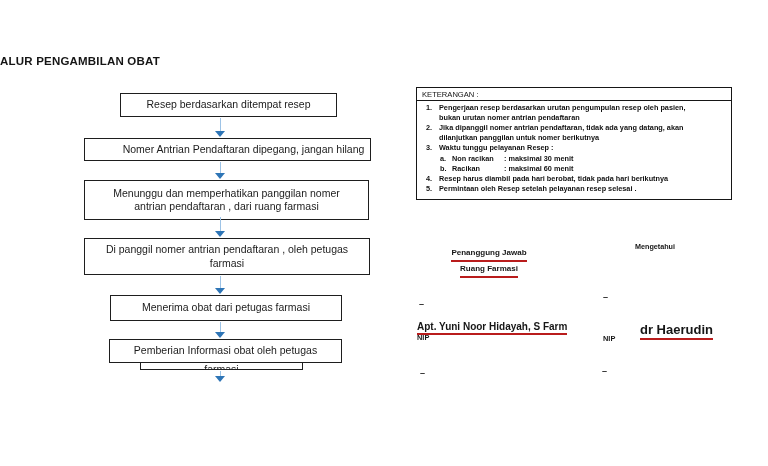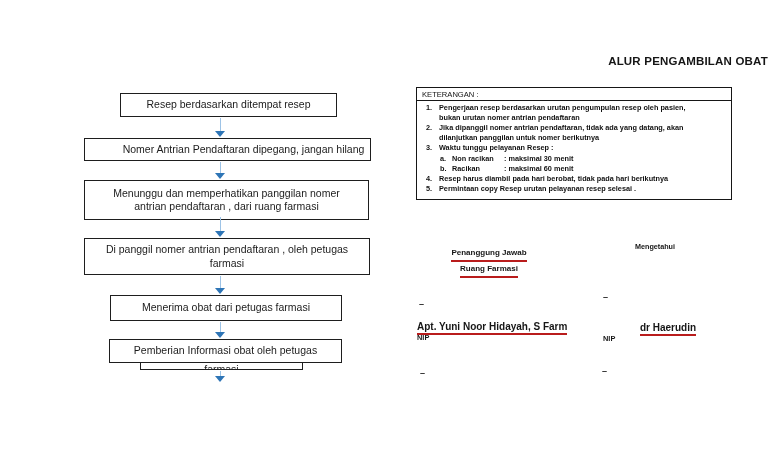--- a/index.html
+++ b/index.html
@@ -1,19 +1,19 @@
 <!DOCTYPE html>
 <html><head>
 <meta charset="utf-8">
 <style>
   html,body{margin:0;padding:0;background:#ffffff;}
   .page{position:relative;width:768px;height:466px;background:#ffffff;overflow:hidden;
         font-family:"Liberation Sans",sans-serif;color:#1b1b1b;}
 
-  .title{position:absolute;left:0;right:0;top:55px;text-align:right;
+  .title{position:absolute;left:0;right:0;top:55px;text-align:left;
          font-size:11.5px;font-weight:700;letter-spacing:.2px;color:#151515;}
 
   
   .box{position:absolute;box-sizing:border-box;border:1.5px solid #1e1e1e;background:#fff;
        display:flex;align-items:center;justify-content:center;text-align:center;
        font-size:10.5px;line-height:13.5px;color:#1b1b1b;}
   .box span{white-space:pre-line;}
   .b1{left:120px;top:93px;width:217px;height:24px;}
   .b2{left:84px;top:138px;width:287px;height:23px;padding-left:32px;}
   .b3{left:84px;top:180px;width:285px;height:40px;}
@@ -55,21 +55,21 @@
   .u{border-bottom:2px solid #b91c1c;padding-bottom:.5px;display:inline-block;}
   .sig-left-role{left:424px;top:246px;width:130px;text-align:center;font-size:8px;line-height:13.5px;}
   .sig-right-role{left:580px;top:240px;width:150px;text-align:center;font-size:7.2px;line-height:13px;}
   .dash{position:absolute;font-size:9px;font-weight:700;color:#2a2a2a;}
   .dash-1{left:419px;top:299px;}
   .dash-2{left:603px;top:292px;}
   .dash-3{left:420px;top:368px;}
   .dash-4{left:602px;top:366px;}
   .name-left{left:417px;top:321px;font-size:10px;}
   .nip-left{left:417px;top:333px;font-size:7.4px;}
-  .name-right{left:640px;top:322px;font-size:10px;}
+  .name-right{left:640px;top:322px;font-size:13px;}
   .nip-right{left:603px;top:334px;font-size:7.4px;}
 </style>
 </head>
 <body>
 
 <div class="page">
 
   <div class="title">ALUR PENGAMBILAN OBAT</div>
 
   <div class="box b1">
@@ -151,21 +151,21 @@
         <span class="lg-letter">b.</span>
         <span class="lg-sublabel">Racikan</span>
         <span>: maksimal 60 menit</span>
       </div>
       <div class="lg-item">
         <span class="lg-num">4.</span>
         <span class="lg-text">Resep harus diambil pada hari berobat, tidak pada hari berikutnya</span>
       </div>
       <div class="lg-item">
         <span class="lg-num">5.</span>
-        <span class="lg-text">Permintaan copy Resep urutan pelayanan resep selesai .</span>
+        <span class="lg-text">Permintaan oleh Resep setelah pelayanan resep selesai .</span>
       </div>
     </div>
   </div>
 
   <div class="sig sig-left-role">
     <div><span class="u">Penanggung Jawab</span></div>
     <div><span class="u">Ruang Farmasi</span></div>
   </div>
   <div class="sig sig-right-role">
     <div><span>Mengetahui</span></div>

